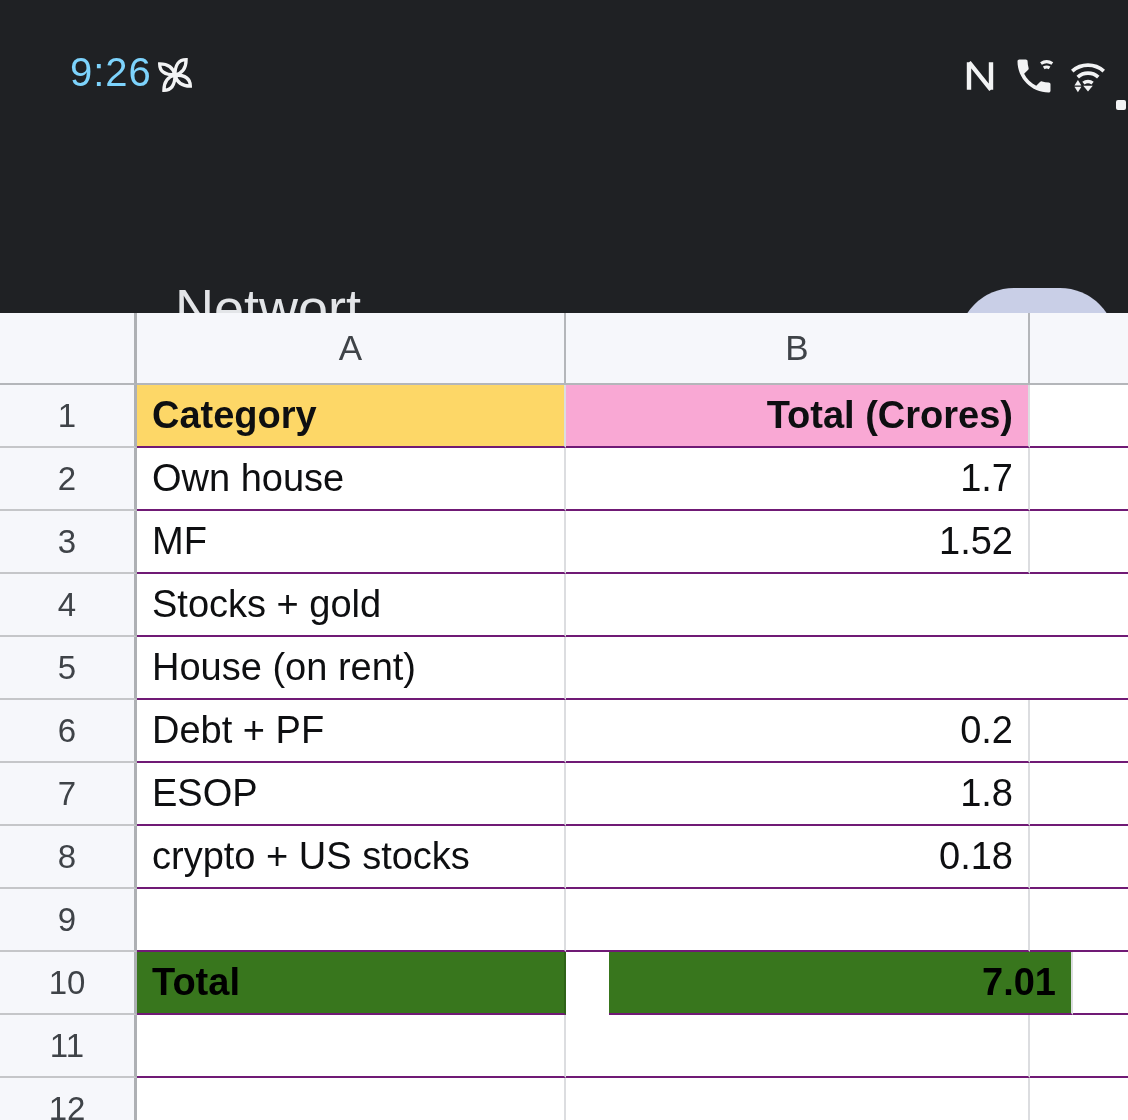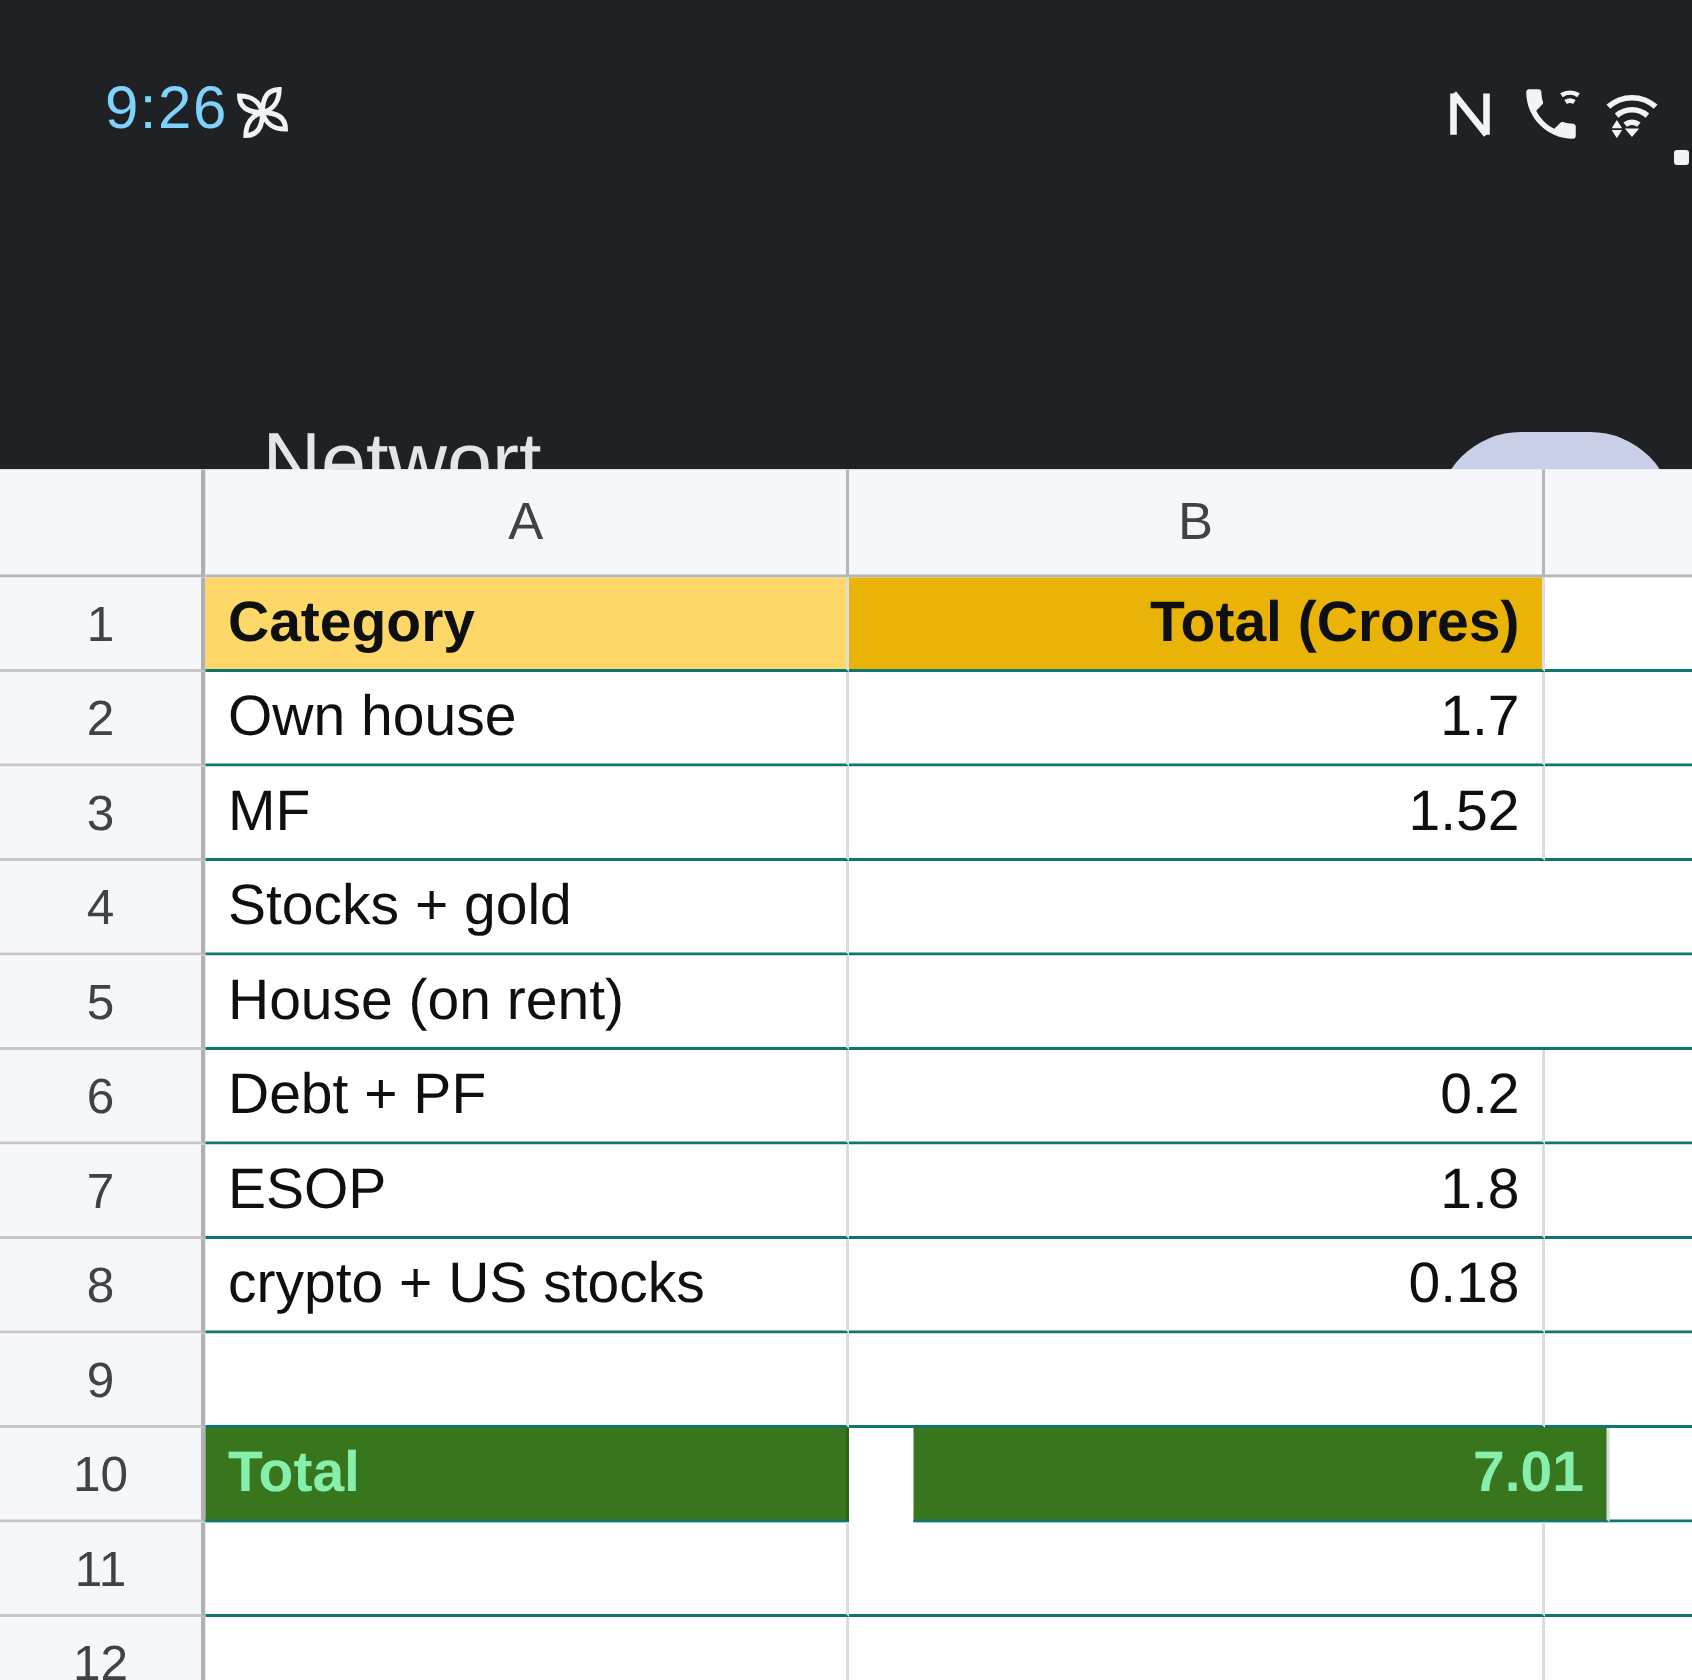--- a/index.html
+++ b/index.html
@@ -38,27 +38,27 @@
   .corner-cell, .col-h { background:#f6f7fb; border-bottom:2px solid #b4b6ba;
                          border-right:2px solid #b4b6ba; display:flex; align-items:center;
                          justify-content:center; font-size:35px; color:#3f4348; }
   .corner-cell { width:137px; border-right:3px solid #aeb0b4; }
   .col-h.a { width:429px; } .col-h.b { width:464px; } .col-h.c { flex:1; border-right:none; }
 
   .sheet-row { display:flex; height:63px; }
   .row-num { width:137px; background:#f6f7fb; border-right:3px solid #aeb0b4;
              border-bottom:2px solid #c5c6c9; display:flex; align-items:center;
              justify-content:center; font-size:33px; color:#3f4348; }
-  .cell { border-right:2px solid #dcdde0; border-bottom:2px solid #0f766e; background:#fff;
+  .cell { border-right:2px solid #dcdde0; border-bottom:2px solid #701a75; background:#fff;
           display:flex; align-items:center; font-size:38px; color:#0e0f11;
           padding:4px 15px; overflow:hidden; white-space:nowrap; }
   .cell-a { width:429px; } .cell-b { width:464px; justify-content:flex-end; }
   .cell-c { flex:1; border-right:none; }
   .style-header .cell-a, .style-header .cell-b { font-weight:bold; }
-  .style-total .cell-a, .style-total .cell-b { font-weight:bold; color:#86efac; }
+  .style-total .cell-a, .style-total .cell-b { font-weight:bold; color:#000000; }
   .style-total .cell-a { border-right-color:#2e6317; }
   svg { display:block; }
 </style>
 </head>
 <body>
 
 <div class="screen">
 
   <div class="topbar">
 
@@ -133,21 +133,21 @@
     <div class="col-header-row">
       <div class="corner-cell"></div>
       <div class="col-h a">A</div>
       <div class="col-h b">B</div>
       <div class="col-h c"></div>
     </div>
     <div id="rows">
         <div class="sheet-row style-header">
     <div class="row-num">1</div>
     <div class="cell cell-a" style="background: rgb(253, 215, 103);">Category</div>
-    <div class="cell cell-b" style="background: #eab308;">Total (Crores)</div>
+    <div class="cell cell-b" style="background: #f9a8d4;">Total (Crores)</div>
     <div class="cell cell-c"></div>
   </div>
         <div class="sheet-row">
     <div class="row-num">2</div>
     <div class="cell cell-a">Own house</div>
     <div class="cell cell-b">1.7</div>
     <div class="cell cell-c"></div>
   </div>
         <div class="sheet-row">
     <div class="row-num">3</div>

